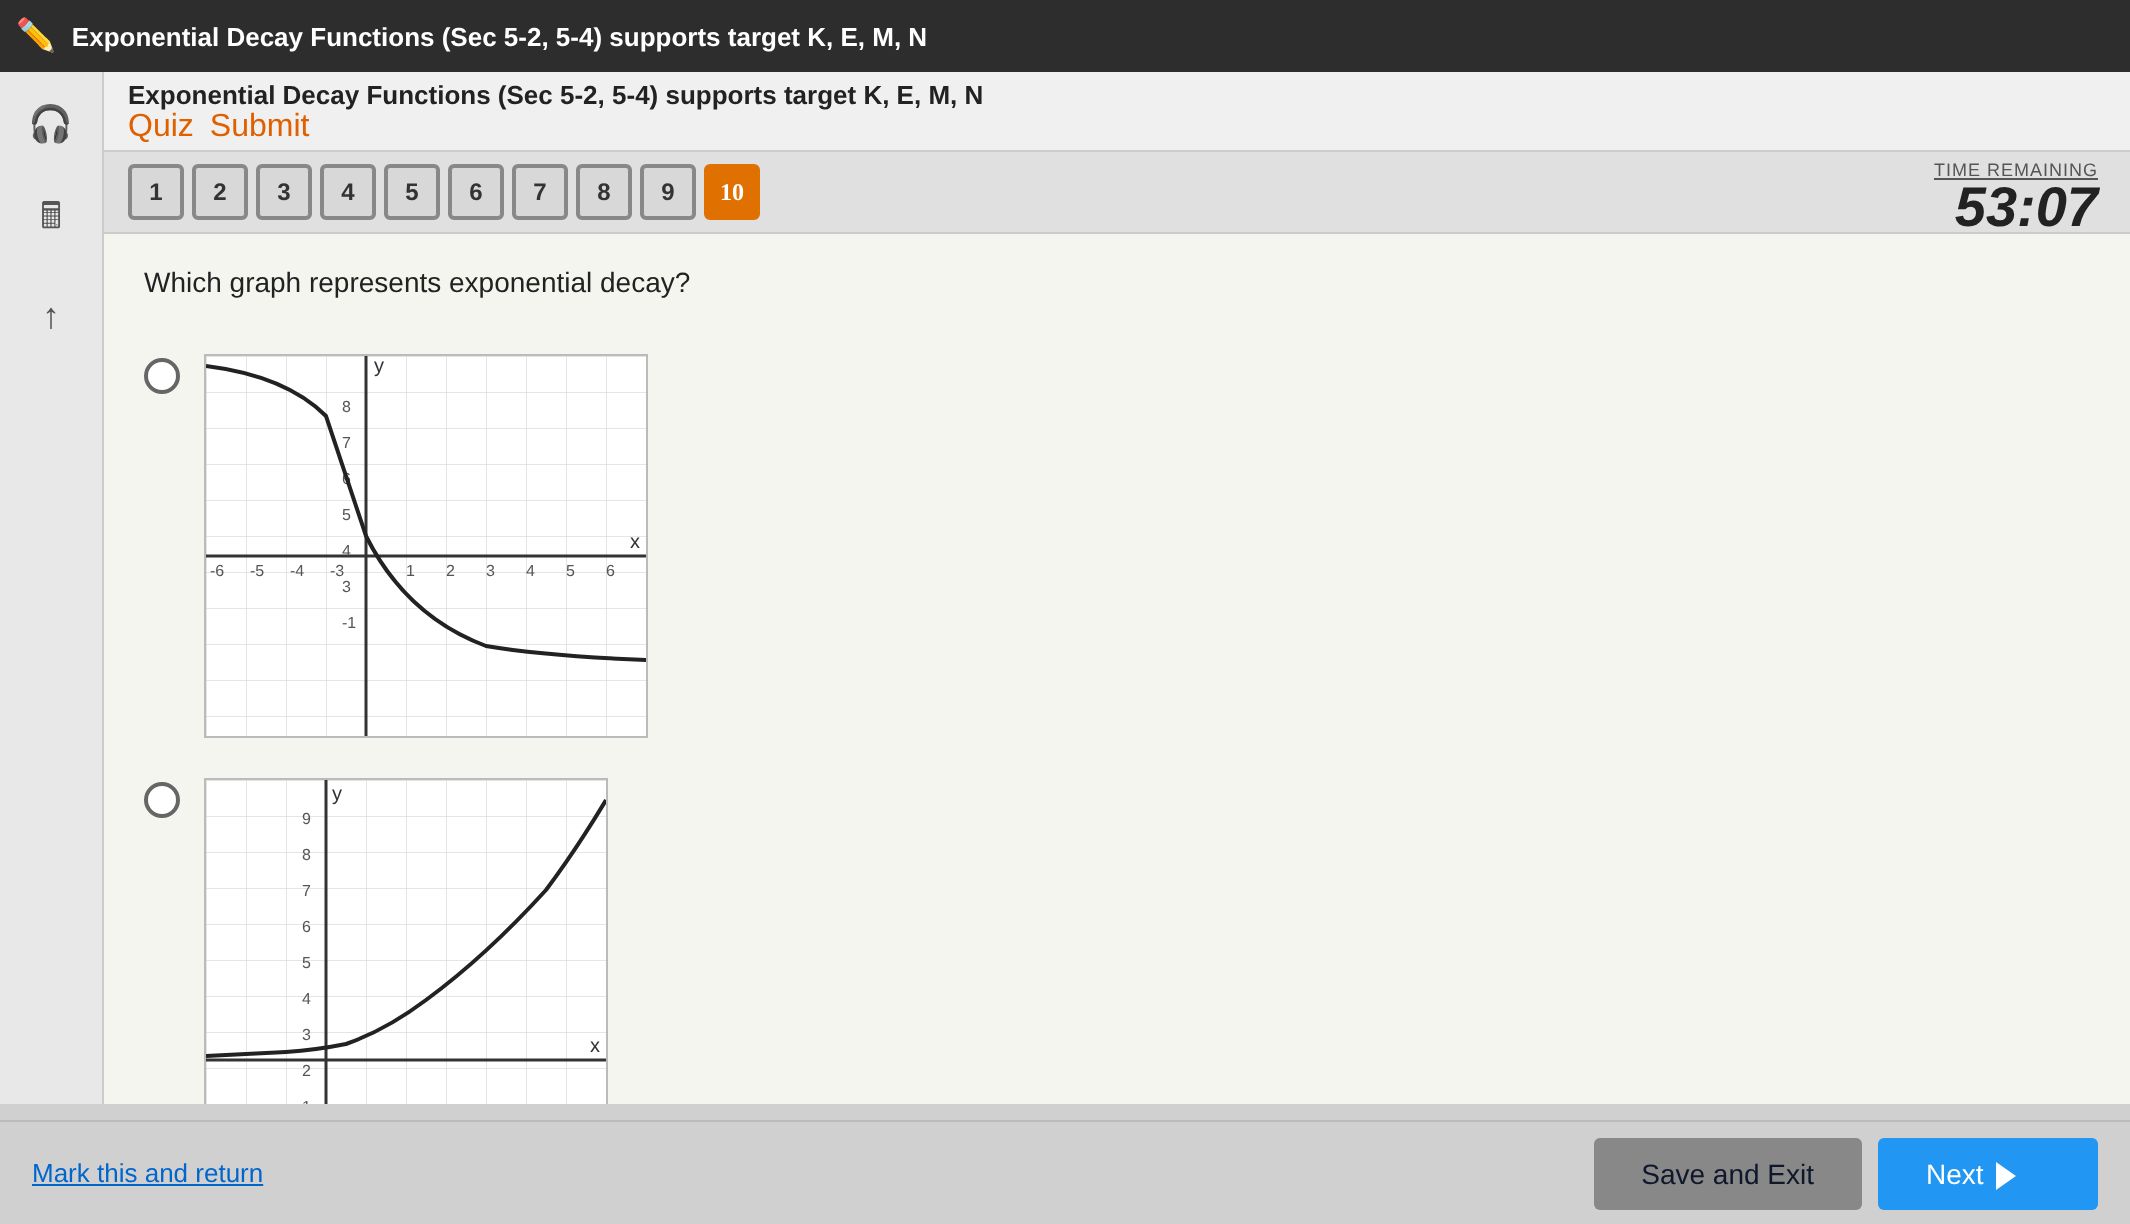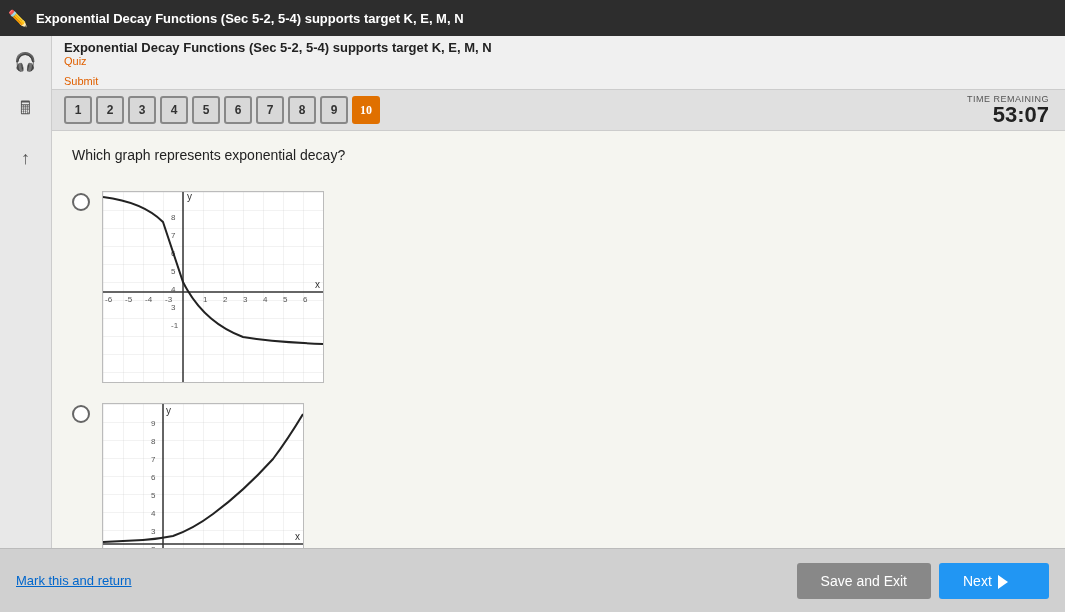--- a/index.html
+++ b/index.html
@@ -72,25 +72,24 @@
       background: #f0f0f0;
       padding: 4px 12px 2px 12px;
       border-bottom: 1px solid #ccc;
     }
     .quiz-title {
       font-size: 13px;
       font-weight: bold;
       color: #222;
     }
     .quiz-subtitle {
-      font-size: 11px;
+      font-size: 16px;
       color: #e06000;
       display: flex;
       gap: 8px;
-      flex-direction: column;
     }
 
     
     .question-bar {
       background: #e0e0e0;
       padding: 6px 12px;
       display: flex;
       align-items: center;
       gap: 4px;
       border-bottom: 1px solid #ccc;
@@ -121,26 +120,28 @@
     .timer-block {
       position: absolute;
       right: 16px;
       top: 4px;
       text-align: right;
     }
     .timer-label {
       font-size: 9px;
       color: #555;
       letter-spacing: 0.5px;
+      text-decoration: underline;
     }
     .timer-value {
-      font-size: 22px;
+      font-size: 28px;
       font-weight: bold;
       color: #222;
       line-height: 1;
+      font-style: italic;
     }
 
     
     .question-area {
       padding: 16px 20px;
     }
     .question-text {
       font-size: 14px;
       color: #222;
       margin-bottom: 28px;
@@ -177,41 +178,41 @@
     svg.graph {
       display: block;
     }
 
     
     .bottom-bar {
       position: absolute;
       bottom: 0;
       left: 0;
       right: 0;
-      height: 64px;
+      height: 52px;
       background: #d0d0d0;
       display: flex;
       align-items: center;
       padding: 0 16px;
       border-top: 1px solid #bbb;
     }
     .mark-return-link {
       color: #0066cc;
       text-decoration: underline;
       font-size: 13px;
       cursor: pointer;
     }
     .bottom-buttons {
       margin-left: auto;
       display: flex;
       gap: 8px;
     }
     .btn-save {
       background: #888;
-      color: #ffffff;
+      color: #0f172a;
       border: none;
       padding: 10px 24px;
       font-size: 14px;
       cursor: pointer;
       border-radius: 3px;
       min-width: 130px;
     }
     .btn-next {
       background: #2196F3;
       color: white;

